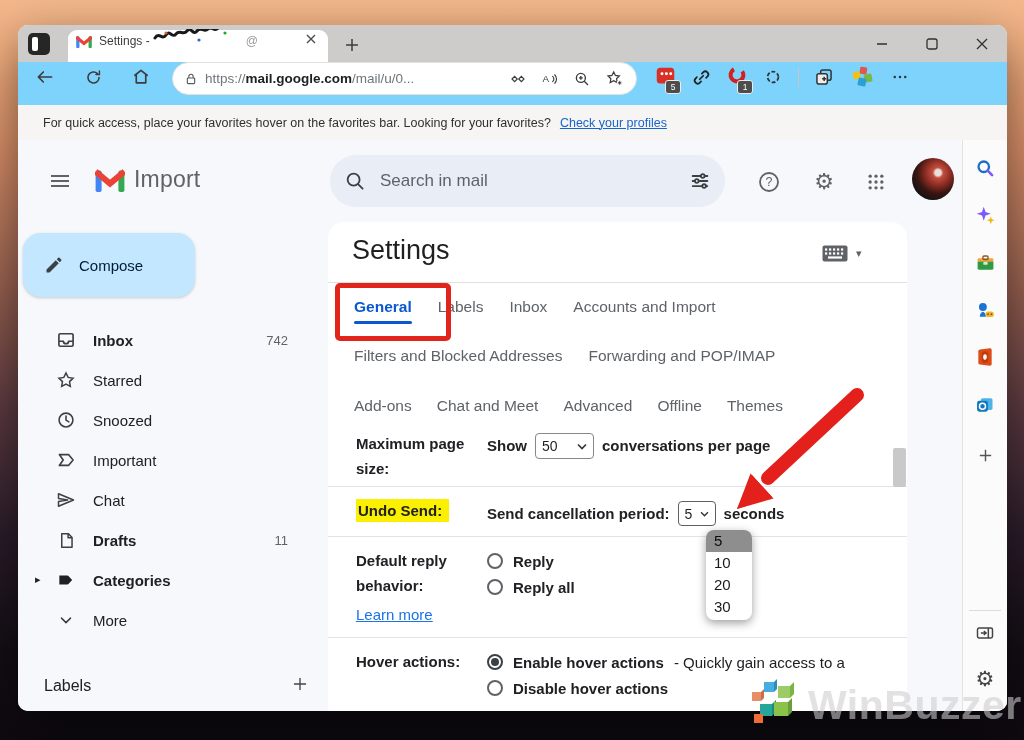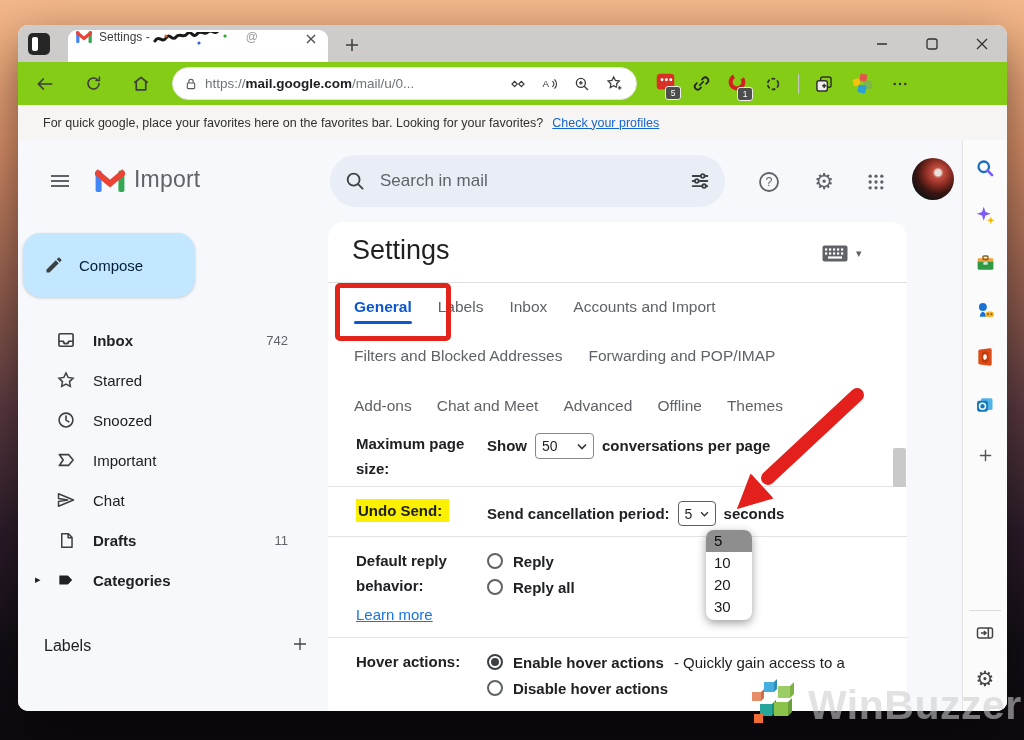--- a/index.html
+++ b/index.html
@@ -6,29 +6,29 @@
   body{width:1024px;height:740px;overflow:hidden;font-family:"Liberation Sans",sans-serif;-webkit-font-smoothing:antialiased}
   .stage{position:relative;width:1024px;height:740px;overflow:hidden;
     background:linear-gradient(180deg,#f3b88c 0%,#f0ad7e 8%,#d98f68 20%,#9c6452 38%,#5d3b42 55%,#2c1d2b 72%,#140e16 88%,#0e0a10 100%)}
   .window{position:absolute;left:18px;top:25px;width:989px;height:686px;border-radius:10px;overflow:hidden;
     background:#fff;box-shadow:0 18px 50px rgba(0,0,0,.5)}
   
   .tabstrip{position:relative;height:37px;background:#cecccb}
   .ws-btn{position:absolute;left:10px;top:8px;width:22px;height:22px;background:#262626;border-radius:5px}
   .ws-btn::after{content:"";position:absolute;left:4px;top:4px;width:6px;height:14px;background:#fff;border-radius:2px}
   .tab{position:absolute;left:50px;top:5px;width:260px;height:32px;background:#fff;border-radius:9px 9px 0 0;
-    display:flex;align-items:flex-start;padding:0 8px;box-sizing:border-box}
+    display:flex;align-items:flex-end;padding:14px 8px;box-sizing:border-box}
   .tab-title{font-size:12px;color:#3c3c3c;white-space:nowrap;margin-left:7px}
   .scribble{margin:2px 2px 0 2px}
   .tab-close{margin-left:auto;width:18px;height:18px;display:flex;align-items:center;justify-content:center;border-radius:4px}
   .newtab{position:absolute;left:322px;top:8px;width:24px;height:24px;display:flex;align-items:center;justify-content:center}
   .win-controls{position:absolute;right:0;top:0;height:37px;display:flex}
   .wc{width:50px;height:37px;display:flex;align-items:center;justify-content:center}
   
-  .toolbar{position:relative;height:43px;background:#84cc16;display:flex;align-items:center}
+  .toolbar{position:relative;height:43px;background:#7dd3fc;display:flex;align-items:flex-start}
   .ibtn{width:30px;height:30px;display:flex;align-items:center;justify-content:center;border-radius:6px;flex:none}
   .tb-left{display:flex;gap:18px;margin-left:12px}
   .addr{position:relative;margin-left:16px;width:465px;height:33px;background:#fff;border:1px solid #e2e0df;border-radius:17px;
     display:flex;align-items:center;padding:0 10px;box-sizing:border-box}
   .url{font-size:13.5px;color:#70757a;white-space:nowrap;margin-left:6px}
   .url b{color:#202124;font-weight:700}
   .addr-right{margin-left:auto;display:flex;gap:8px}
   .tb-right{display:flex;gap:13px;margin-left:18px;align-items:center}
   .extwrap{position:relative;flex:none}
   .badge{position:absolute;right:-5px;bottom:-4px;min-width:12px;height:12px;background:#4d4d4d;color:#fff;font-size:8.5px;
@@ -276,21 +276,21 @@
             <svg width="18" height="18" viewBox="0 0 24 24">
               <circle cx="5" cy="12" r="1.7" fill="#333"></circle>
               <circle cx="12" cy="12" r="1.7" fill="#333"></circle>
               <circle cx="19" cy="12" r="1.7" fill="#333"></circle>
             </svg>
           </span>
       </div>
     </div>
 
     <div class="favbar">
-      <span>For quick google, place your favorites here on the favorites bar. Looking for your favorites?</span>
+      <span>For quick access, place your favorites hover on the favorites bar. Looking for your favorites?</span>
       <a class="favlink" href="#">Check your profiles</a>
     </div>
 
     <div class="content">
       <div class="gmain">
 
         <div class="gheader">
           <span class="hamburger">
             <svg width="24" height="24" viewBox="0 0 24 24">
                 <path d="M3 7h18M3 12h18M3 17h18" stroke="#5f6368" stroke-width="2"></path>
@@ -412,20 +412,29 @@
                 <span class="ncount" style="font-weight:400">11</span>
               </div>
               <div class="nitem nbold">
                 <span class="expander">▸</span>
                 <span class="nicon">
                     <svg width="20" height="20" viewBox="0 0 24 24">
                       <path d="M4 6.5h9.6c.5 0 1 .2 1.3.6l4.5 4.9-4.5 4.9c-.3.4-.8.6-1.3.6H4z" fill="#202124"></path>
                     </svg>
                   </span>
                 <span class="nlabel">Categories</span>
+                <span class="ncount"></span>
+              </div>
+              <div class="nitem">
+                <span class="nicon">
+                    <svg width="18" height="18" viewBox="0 0 24 24" fill="none" stroke="#3c4043" stroke-width="2" stroke-linecap="round">
+                      <path d="M6 9.5l6 6 6-6"></path>
+                    </svg>
+                  </span>
+                <span class="nlabel">More</span>
                 <span class="ncount"></span>
               </div>
             </div>
             <div class="labelsrow">
               <span>Labels</span>
               <span class="labels-plus"><svg width="18" height="18" viewBox="0 0 24 24" fill="none" stroke="#444" stroke-width="1.8">
                     <path d="M12 4v16M4 12h16"></path>
                   </svg></span>
             </div>
           </div>

